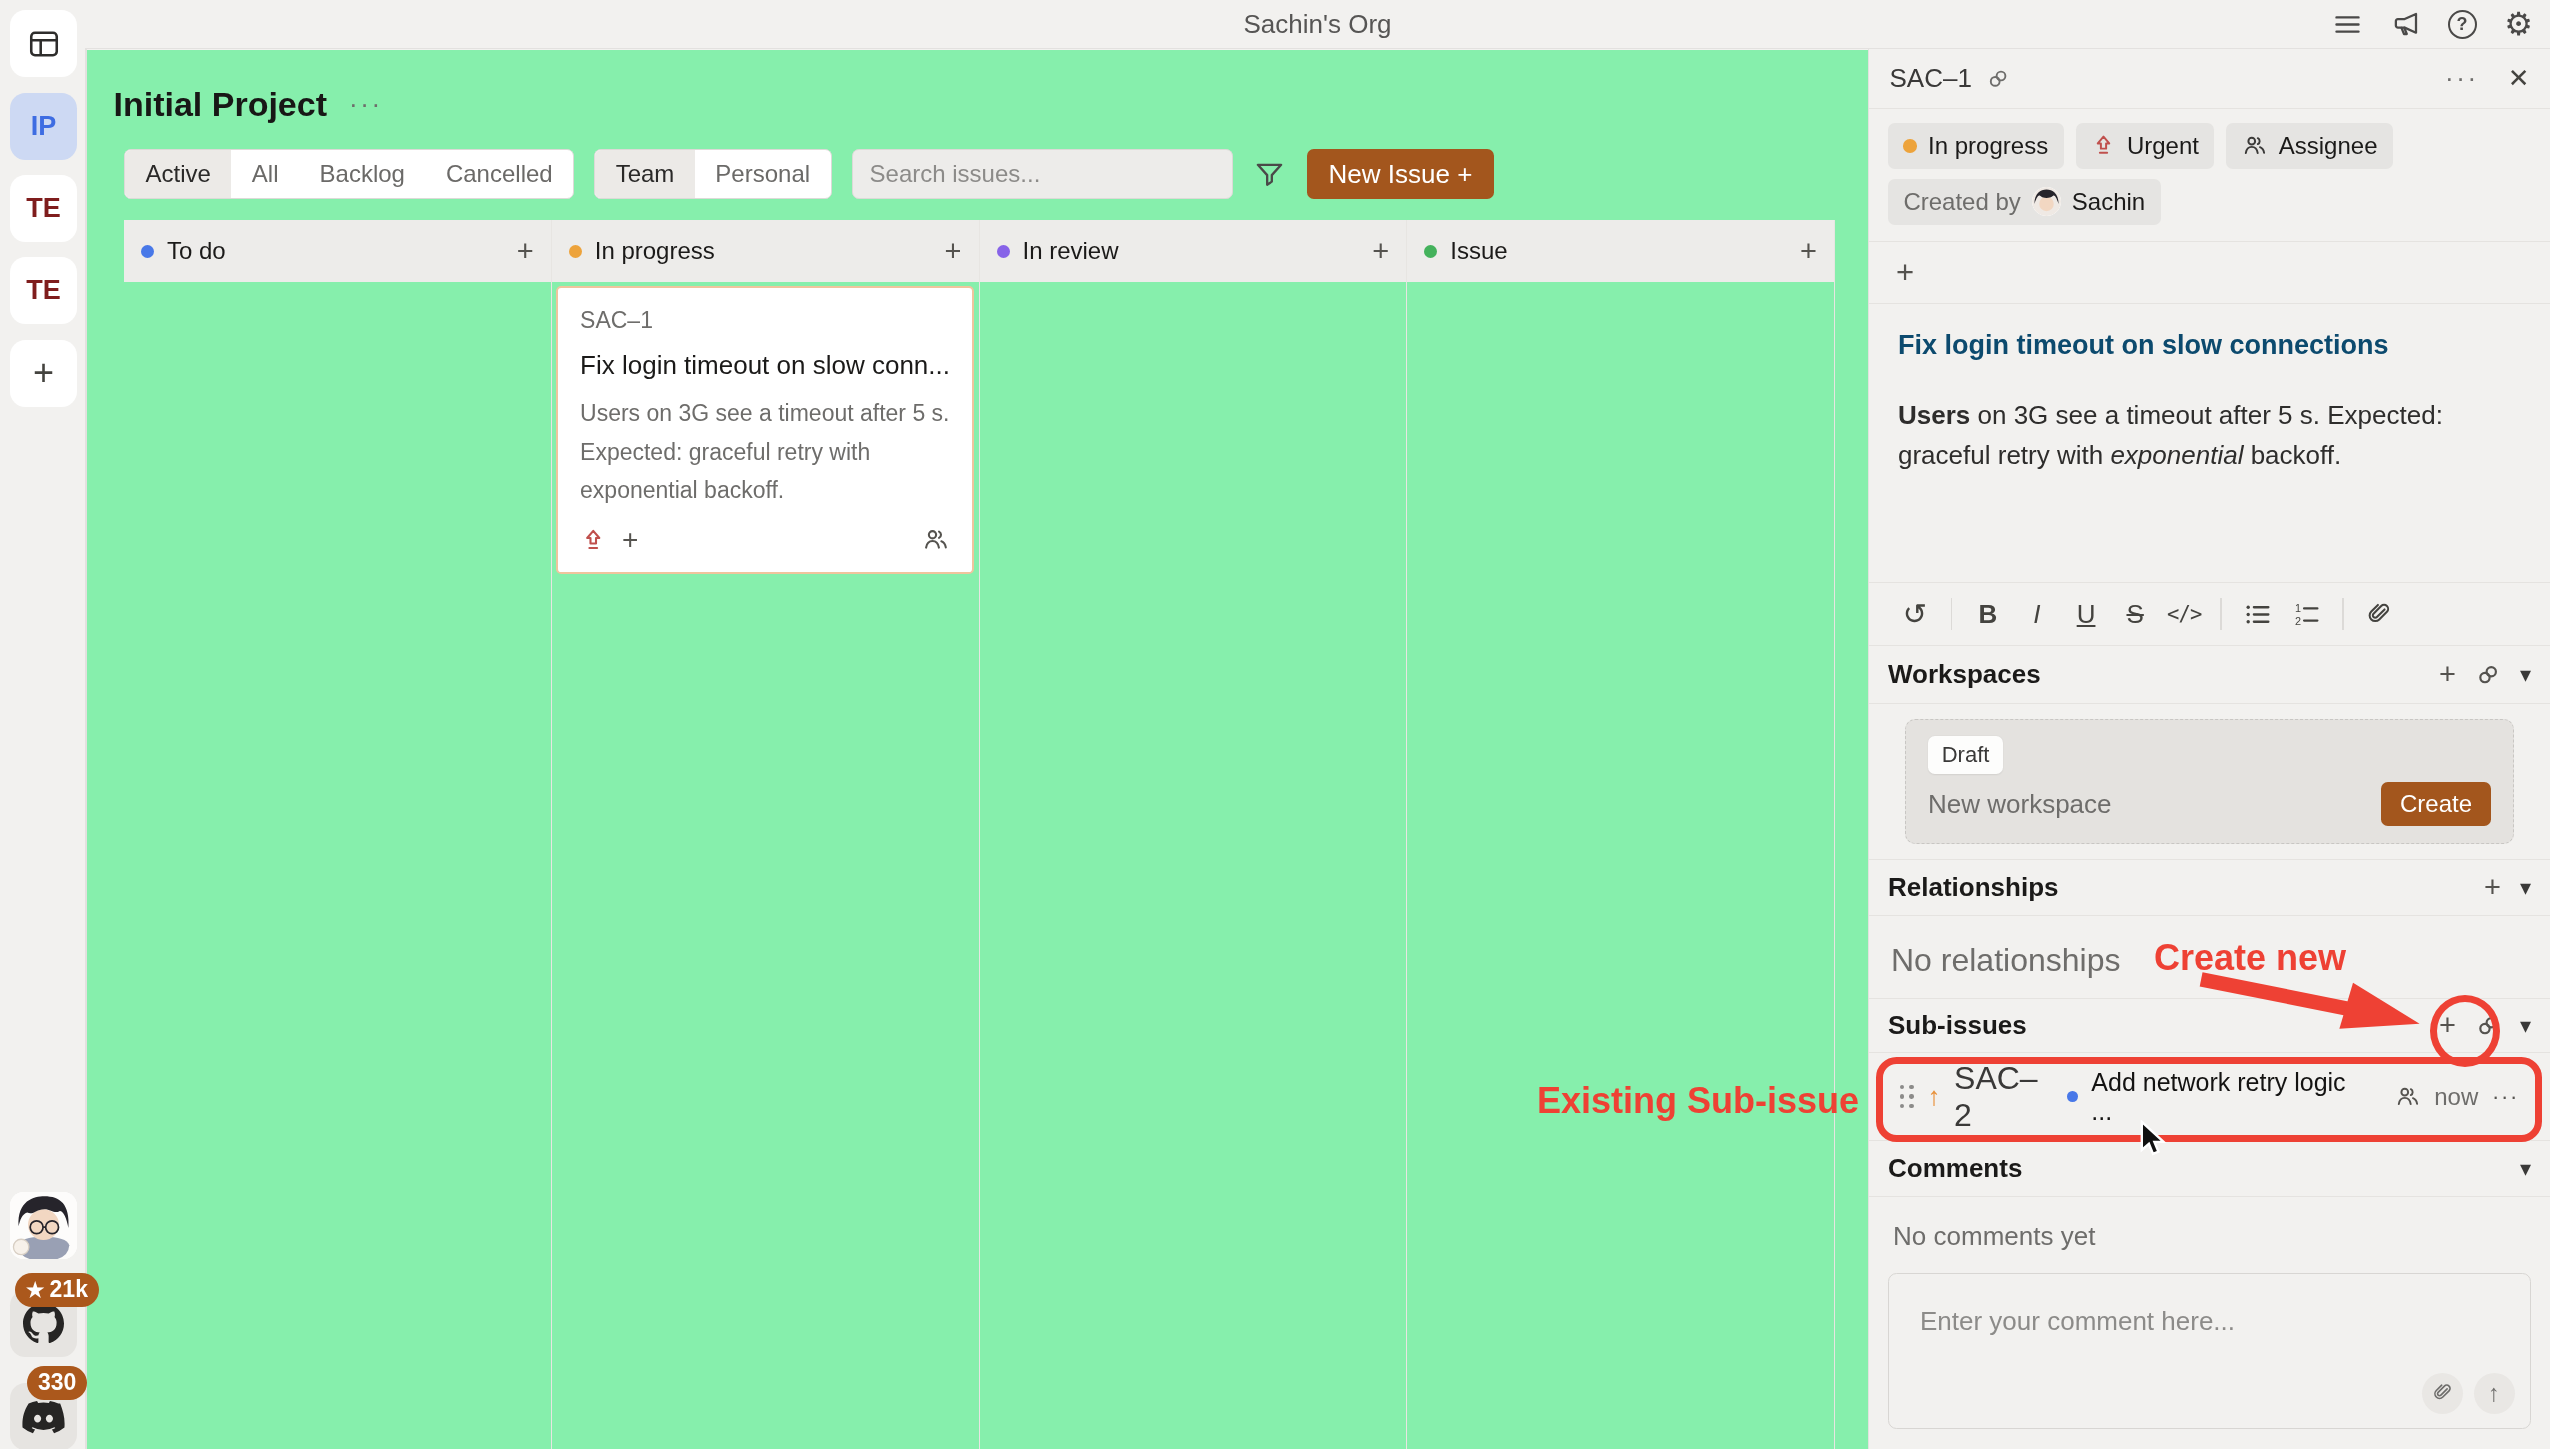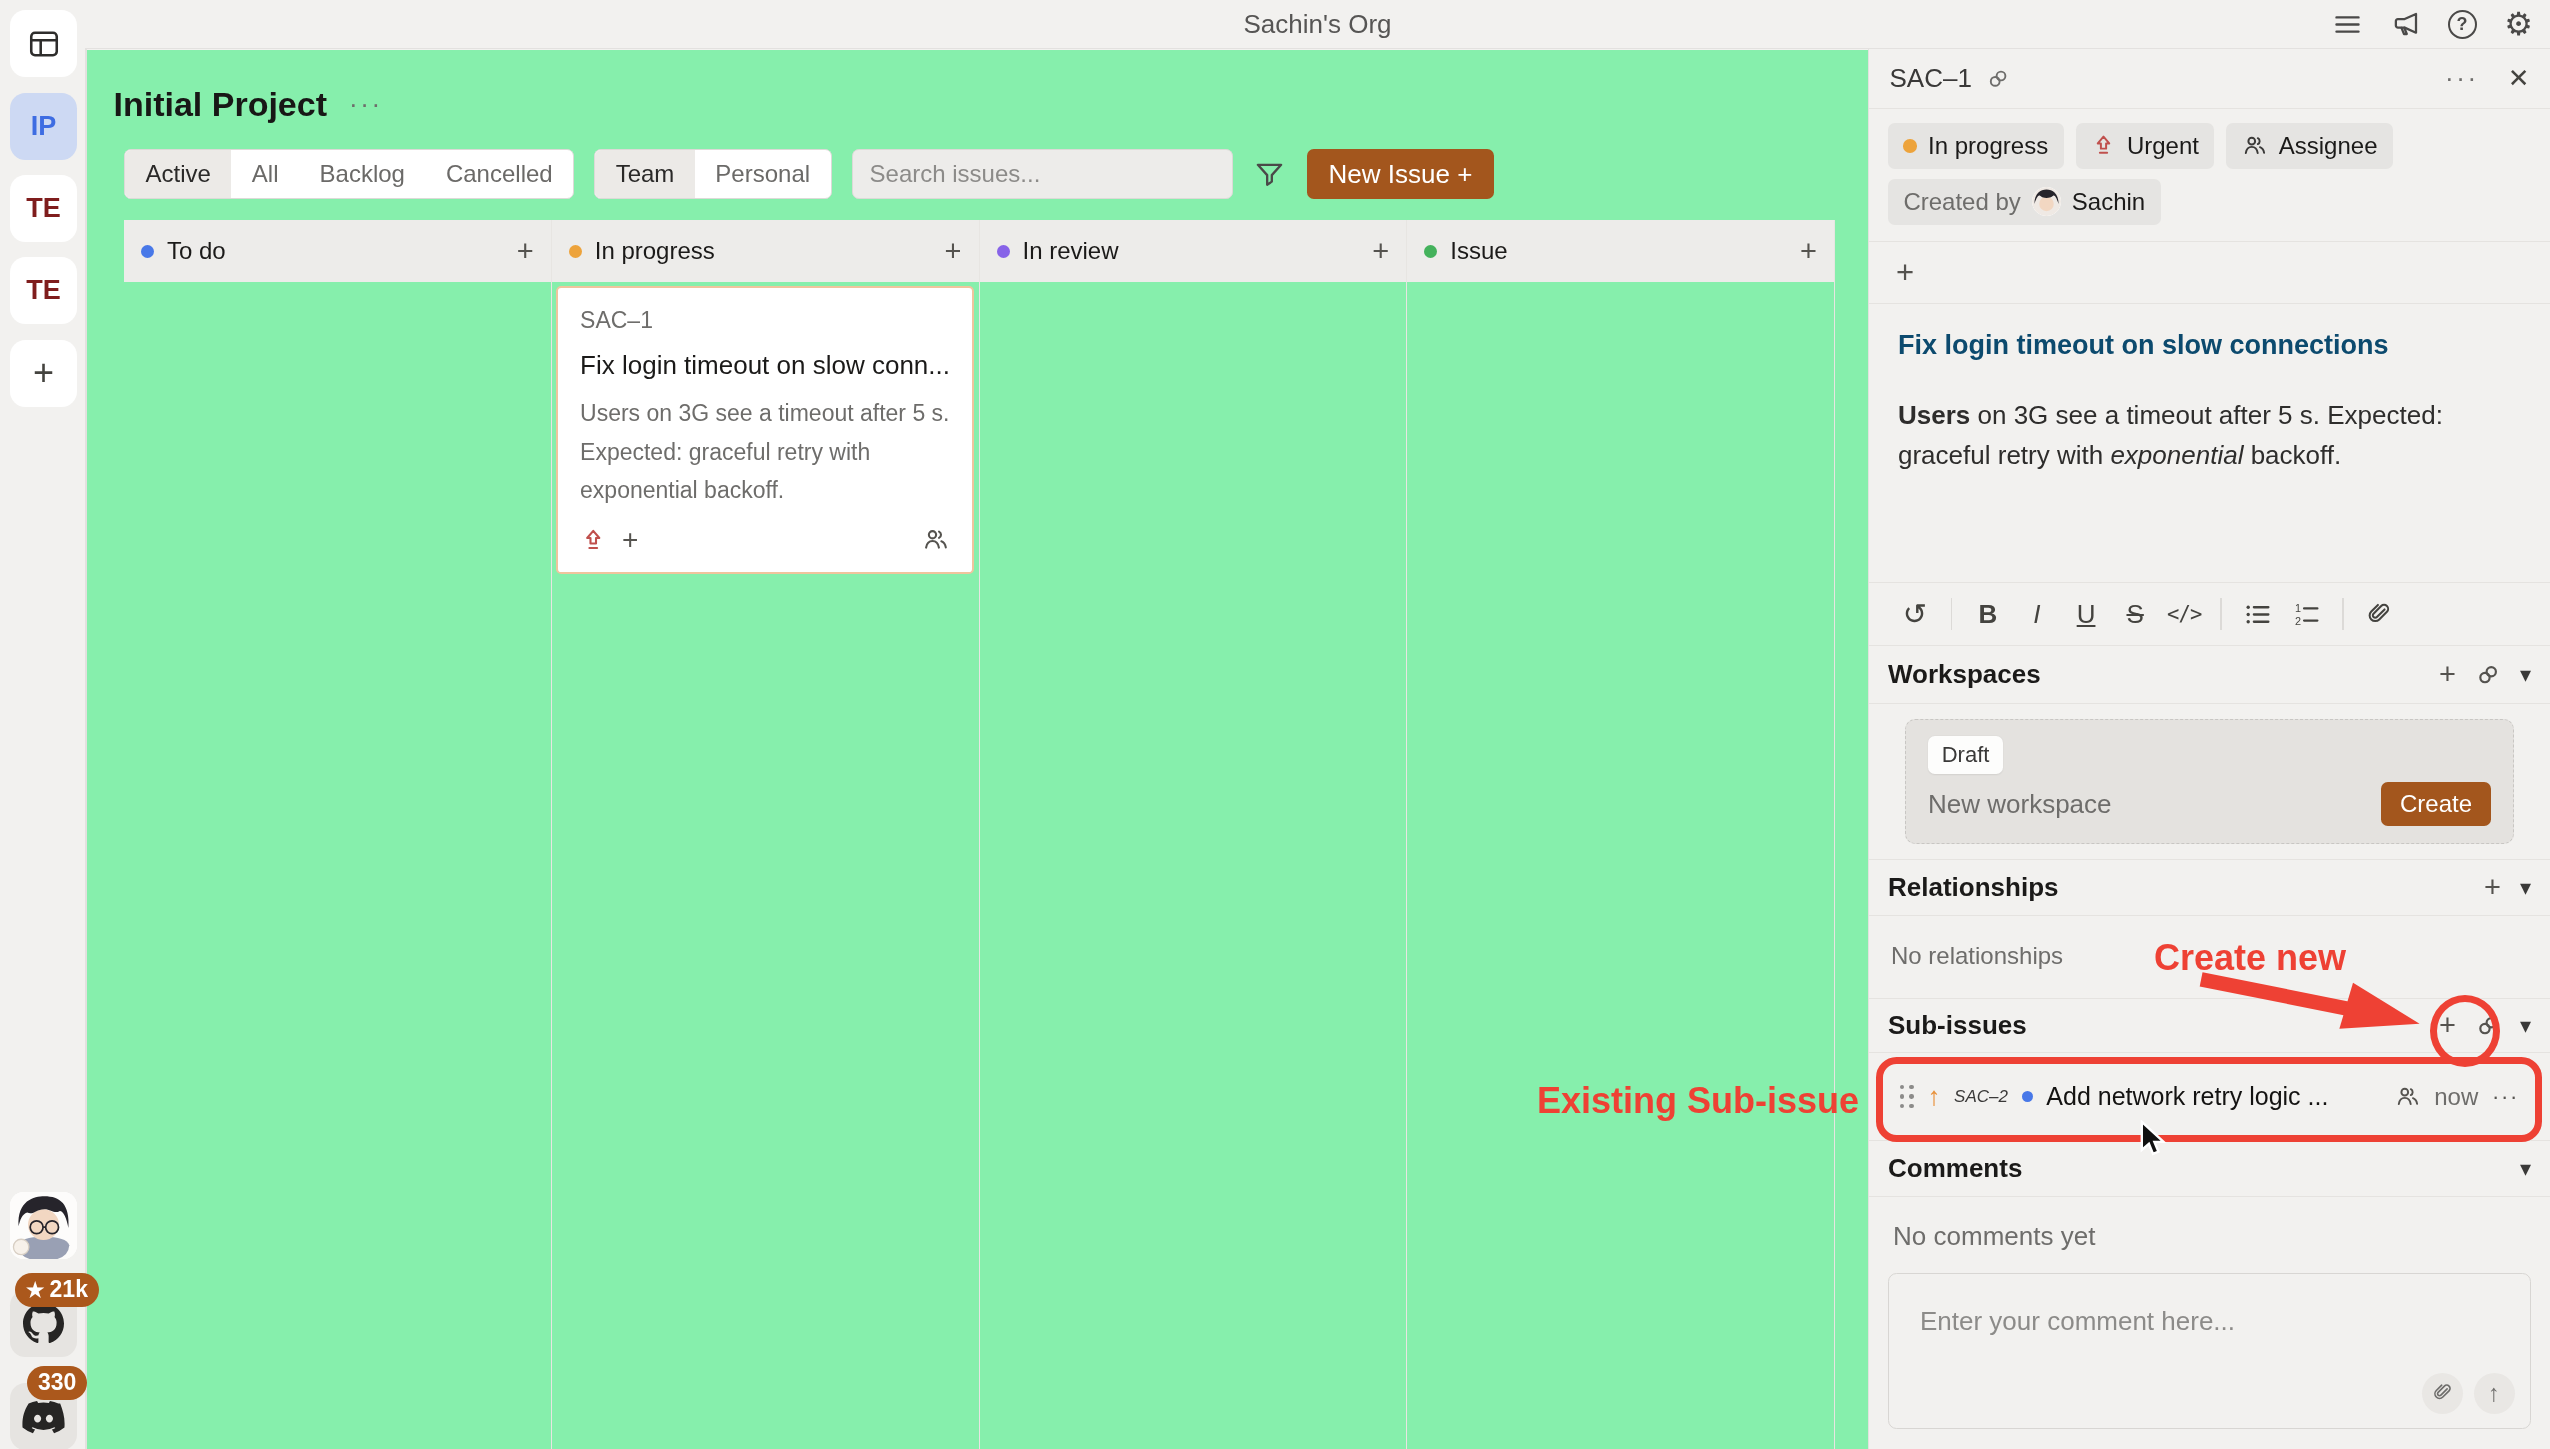--- a/index.html
+++ b/index.html
@@ -114,27 +114,27 @@
   .ws-body { height:156px; padding:15.4px 36px 0; flex:none; }
   .draft-box { height:125px; background:#e4e2df; border:1.7px dashed #c8c6c3; border-radius:10.3px;
                padding:15.4px 22px 17px; display:flex; flex-direction:column; }
   .draft-badge { align-self:flex-start; background:#fdfdfc; border-radius:6.8px; padding:6px 13.7px;
                  font-size:22px; color:#3a3938; box-shadow:0 0.9px 1.7px rgba(0,0,0,.08); }
   .draft-row { margin-top:auto; display:flex; align-items:center; }
   .draft-name { font-size:26px; color:#6e6d6b; }
   .create-btn { margin-left:auto; height:44px; background:#a3561d; color:#fff; border:none; border-radius:6.8px;
                 font-size:24px; padding:0 19px; display:flex; align-items:center; font-family:"Liberation Sans",sans-serif; }
 
-  .rel-body { height:83px; padding:26px 22px 0; font-size:24px; color:#6e6d6b; flex:none; }
+  .rel-body { height:83px; padding:26px 22px 0; font-size:32px; color:#6e6d6b; flex:none; }
   .sub-body { height:88px; flex:none; position:relative; }
   .sub-row { height:100%; display:flex; align-items:center; padding:0 31px; gap:13.7px; }
   .drag-handle { display:grid; grid-template-columns:repeat(2,4.3px); gap:5.1px; }
   .drag-handle i { width:4.3px; height:4.3px; border-radius:50%; background:#8c8b89; }
   .sub-up { font-size:26px; color:#e8923c; font-weight:bold; }
-  .sub-id { font-size:17px; color:#3a3938;font-style:italic; }
+  .sub-id { font-size:32px; color:#3a3938; }
   .sub-dot { width:11px; height:11px; border-radius:50%; background:#4878e8; }
   .sub-title { font-size:25px; color:#141312; }
   .sub-time { font-size:24px; color:#6e6d6b; }
   .sub-dots { font-size:22px; letter-spacing:1.7px; color:#55534f; }
 
   .com-body { flex:1; padding:0 19px; }
   .no-comments { margin:24px 0 0 5.1px; font-size:26px; color:#6e6d6b; }
   .comment-box { margin-top:20.5px; height:156px; border:1.7px solid #d8d6d3; border-radius:8.5px; position:relative; }
   .comment-ph { position:absolute; left:31px; top:32px; font-size:26px; color:#8c8b89; }
   .comment-actions { position:absolute; right:15.4px; bottom:13.7px; display:flex; gap:10.3px; }

